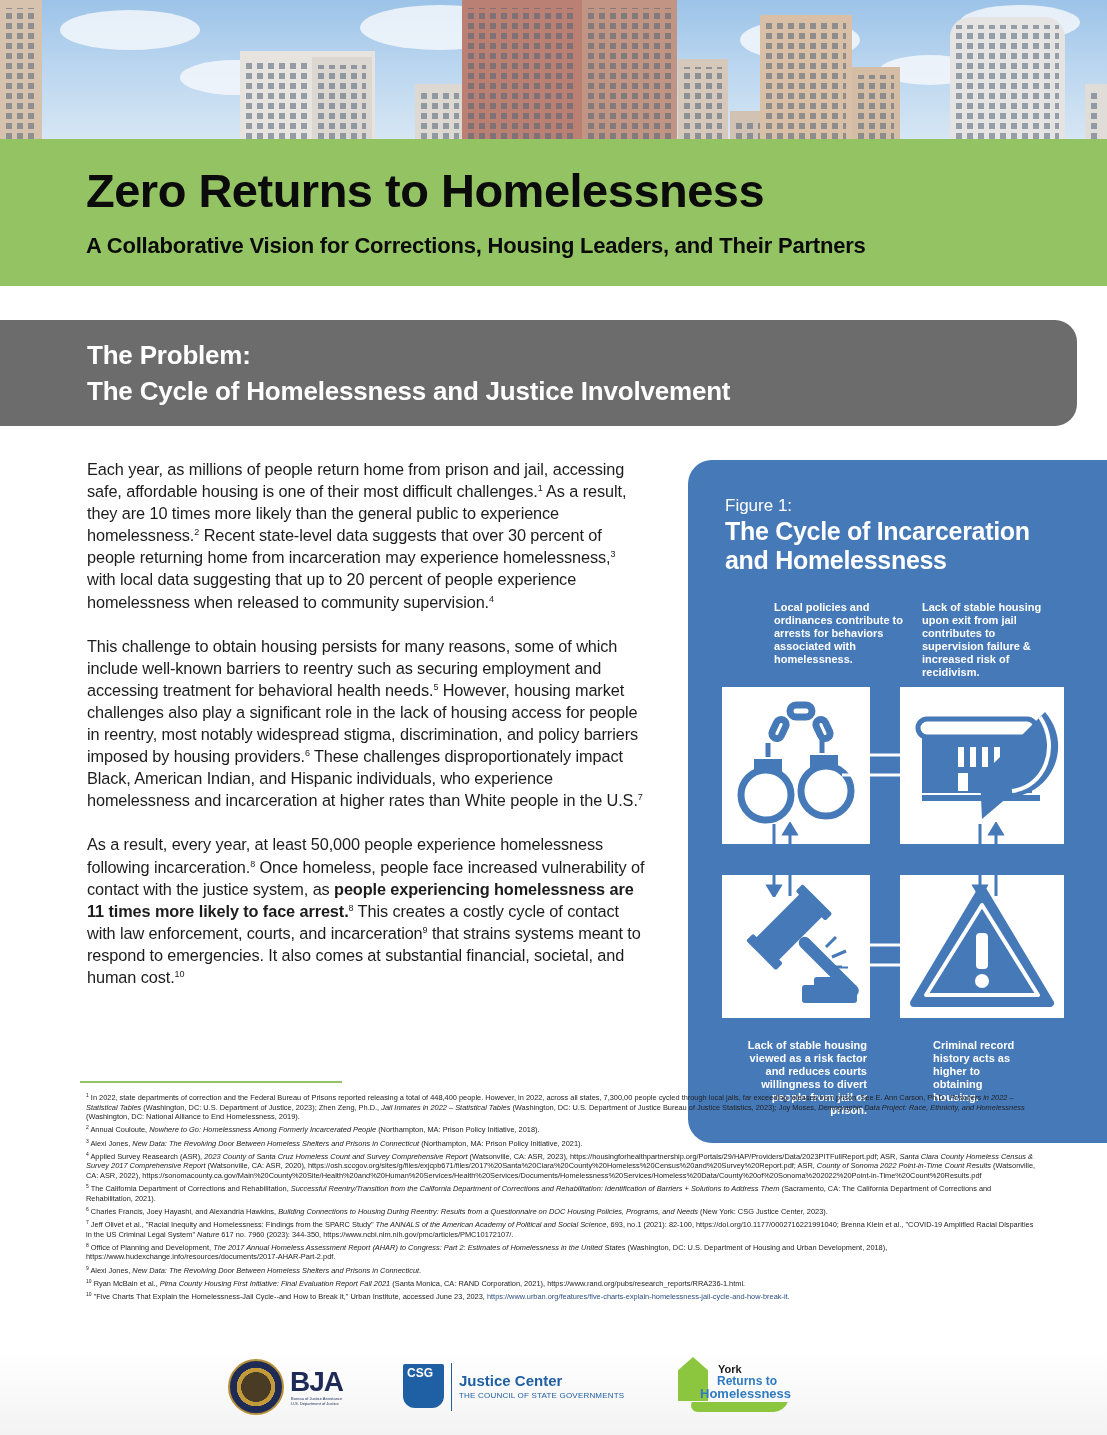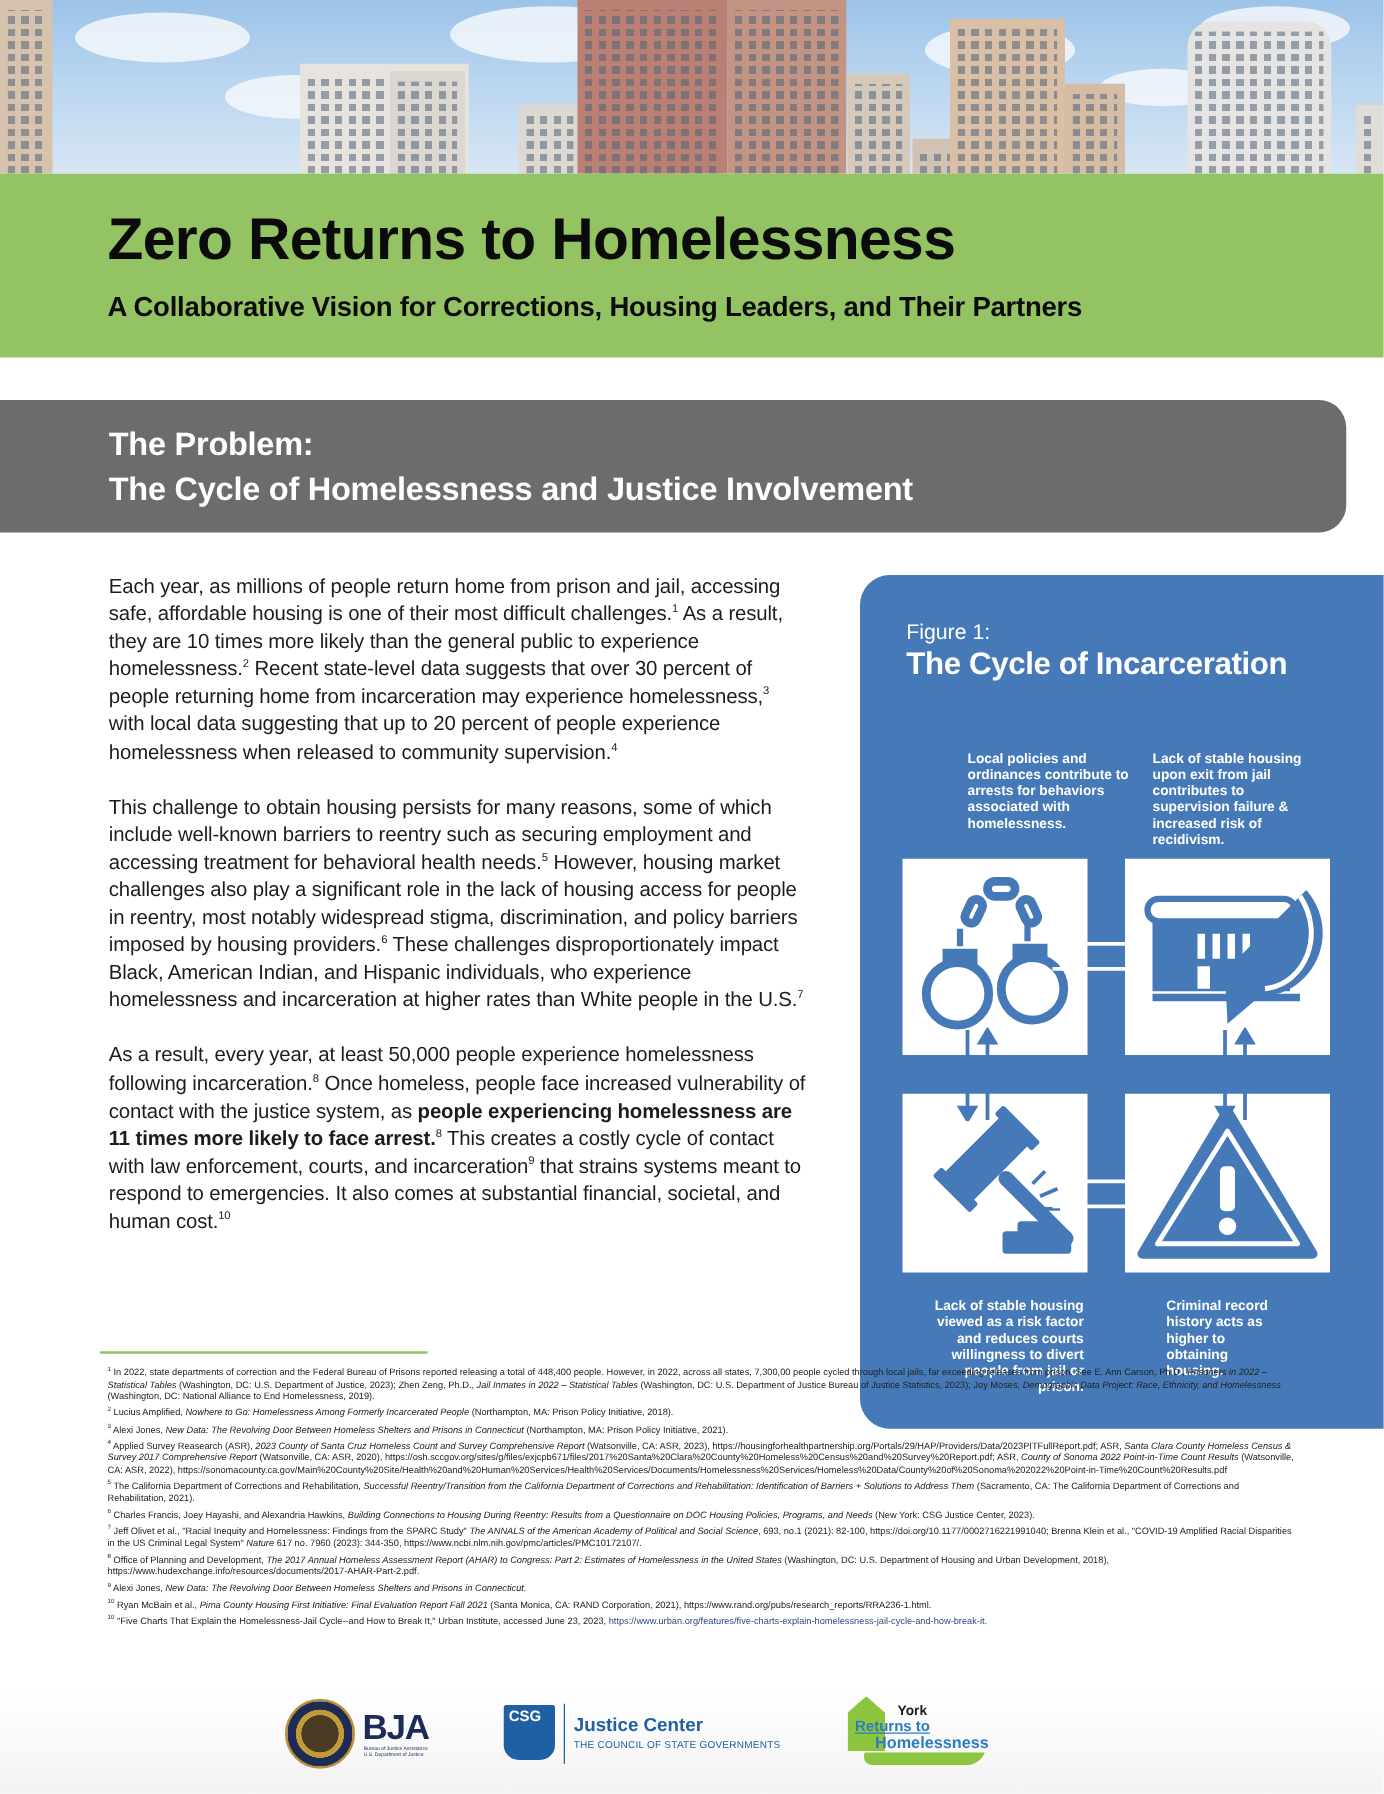--- a/index.html
+++ b/index.html
@@ -80,21 +80,21 @@
   .bja { left: 290px; top: 1366px; font-size: 28px; font-weight: 900; color: #1e2b57; letter-spacing: -1px; }
   .bja-sub { left: 291px; top: 1396px; font-size: 4px; color: #1e2b57; line-height: 5px; }
   .csg-box { left: 403px; top: 1364px; width: 41px; height: 44px; background: #1f5fa3; border-radius: 2px 2px 12px 12px; }
   .csg-txt { left: 407px; top: 1366px; font-size: 12px; font-weight: 700; color: #fff; }
   .csg-div { left: 451px; top: 1363px; width: 1px; height: 48px; background: #1f5fa3; }
   .jc { left: 459px; top: 1372px; font-size: 15px; font-weight: 700; color: #1f5fa3; }
   .jc-sub { left: 459px; top: 1391px; font-size: 8px; color: #1f5fa3; letter-spacing: 0.2px; }
   .zr-house { left: 678px; top: 1357px; width: 30px; height: 44px; background: #8cc63f; clip-path: polygon(0 30%, 50% 0, 100% 30%, 100% 100%, 0 100%); }
   .zr-path { left: 690px; top: 1402px; width: 96px; height: 10px; background: #8cc63f; border-radius: 0 0 40px 40px; transform: skewX(-20deg); }
   .zr-zero { left: 718px; top: 1363px; font-size: 11px; font-weight: 900; color: #1b1b1b; }
-  .zr-rt { left: 684px; top: 1374px; font-size: 12px; font-weight: 700; color: #2f7bc1; text-decoration: underline; }
+  .zr-rt { left: 717px; top: 1374px; font-size: 12px; font-weight: 700; color: #2f7bc1; }
   .zr-h { left: 700px; top: 1386px; font-size: 13px; font-weight: 700; color: #2f7bc1; }
 </style>
 </head>
 <body>
 
 <div class="hero">
   <div class="cloud" style="left:60px;top:10px;width:140px;height:40px;"></div>
   <div class="cloud" style="left:180px;top:60px;width:110px;height:35px;"></div>
   <div class="cloud" style="left:360px;top:5px;width:160px;height:45px;"></div>
   <div class="cloud" style="left:740px;top:20px;width:120px;height:40px;"></div>
@@ -157,20 +157,21 @@
   <p class="para">
     <span>As a result, every year, at least 50,000 people experience homelessness following incarceration.</span><sup>8</sup><span> Once homeless, people face increased vulnerability of contact with the justice system, as </span><b>people experiencing homelessness are 11 times more likely to face arrest.</b><sup>8</sup><span> This creates a costly cycle of contact with law enforcement, courts, and incarceration</span><sup>9</sup><span> that strains systems meant to respond to emergencies. It also comes at substantial financial, societal, and human cost.</span><sup>10</sup>
   </p>
 </div>
 <div class="rule"></div>
 
 <div class="figure"></div>
 <div class="fig-kicker">Figure 1:</div>
 <div class="fig-title">
   <div>The Cycle of Incarceration</div>
+  <div>and Homelessness</div>
 </div>
 
 <div class="cap" style="left:737px;top:601px;width:135px;margin-left:37px;">Local policies and ordinances contribute to arrests for behaviors associated with homelessness.</div>
 <div class="cap" style="left:922px;top:601px;width:125px;">Lack of stable housing upon exit from jail contributes to supervision failure &amp; increased risk of recidivism.</div>
 <div class="cap" style="left:737px;top:1039px;width:130px;text-align:right;">Lack of stable housing viewed as a risk factor and reduces courts willingness to divert people from jail or prison.</div>
 <div class="cap" style="left:933px;top:1039px;width:95px;">Criminal record history acts as higher to obtaining housing.</div>
 
 <div class="tile" style="left:722px;top:687px;width:148px;height:157px;">
   <svg viewBox="0 0 148 157">
     <g fill="none" stroke="#4679b8" stroke-width="7">
@@ -250,21 +251,21 @@
   <g stroke="#4679b8" stroke-width="3" fill="#4679b8">
     <line x1="12" y1="2" x2="12" y2="64"></line>
       <polygon points="12,74 6,64 18,64"></polygon>
     <line x1="28" y1="12" x2="28" y2="74"></line>
       <polygon points="28,2 22,12 34,12"></polygon>
   </g>
 </svg>
 
 <div class="notes">
   <p class="note"><sup>1</sup> <span>In 2022, state departments of correction and the Federal Bureau of Prisons reported releasing a total of 448,400 people. However, in 2022, across all states, 7,300,00 people cycled through local jails, far exceeding releases from prison. See E. Ann Carson, Ph.D., </span><i>Prisoners in 2022 – Statistical Tables</i><span> (Washington, DC: U.S. Department of Justice, 2023); Zhen Zeng, Ph.D., </span><i>Jail Inmates in 2022 – Statistical Tables</i><span> (Washington, DC: U.S. Department of Justice Bureau of Justice Statistics, 2023); Joy Moses, </span><i>Demographic Data Project: Race, Ethnicity, and Homelessness</i><span> (Washington, DC: National Alliance to End Homelessness, 2019).</span></p>
-  <p class="note"><sup>2</sup> <span>Lucius Amplified, </span><i>Nowhere to Go: Homelessness Among Formerly Incarcerated People</i><span> (Northampton, MA: Prison Policy Initiative, 2018).</span></p>
+  <p class="note"><sup>2</sup> <span>Annual Couloute, </span><i>Nowhere to Go: Homelessness Among Formerly Incarcerated People</i><span> (Northampton, MA: Prison Policy Initiative, 2018).</span></p>
   <p class="note"><sup>3</sup> <span>Alexi Jones, </span><i>New Data: The Revolving Door Between Homeless Shelters and Prisons in Connecticut</i><span> (Northampton, MA: Prison Policy Initiative, 2021).</span></p>
   <p class="note"><sup>4</sup> <span>Applied Survey Reasearch (ASR), </span><i>2023 County of Santa Cruz Homeless Count and Survey Comprehensive Report</i><span> (Watsonville, CA: ASR, 2023), https://housingforhealthpartnership.org/Portals/29/HAP/Providers/Data/2023PITFullReport.pdf; ASR, </span><i>Santa Clara County Homeless Census &amp; Survey 2017 Comprehensive Report</i><span> (Watsonville, CA: ASR, 2020), https://osh.sccgov.org/sites/g/files/exjcpb671/files/2017%20Santa%20Clara%20County%20Homeless%20Census%20and%20Survey%20Report.pdf; ASR, </span><i>County of Sonoma 2022 Point-in-Time Count Results</i><span> (Watsonville, CA: ASR, 2022), https://sonomacounty.ca.gov/Main%20County%20Site/Health%20and%20Human%20Services/Health%20Services/Documents/Homelessness%20Services/Homeless%20Data/County%20of%20Sonoma%202022%20Point-in-Time%20Count%20Results.pdf</span></p>
   <p class="note"><sup>5</sup> <span>The California Department of Corrections and Rehabilitation, </span><i>Successful Reentry/Transition from the California Department of Corrections and Rehabilitation: Identification of Barriers + Solutions to Address Them</i><span> (Sacramento, CA: The California Department of Corrections and Rehabilitation, 2021).</span></p>
   <p class="note"><sup>6</sup> <span>Charles Francis, Joey Hayashi, and Alexandria Hawkins, </span><i>Building Connections to Housing During Reentry: Results from a Questionnaire on DOC Housing Policies, Programs, and Needs</i><span> (New York: CSG Justice Center, 2023).</span></p>
   <p class="note"><sup>7</sup> <span>Jeff Olivet et al., "Racial Inequity and Homelessness: Findings from the SPARC Study" </span><i>The ANNALS of the American Academy of Political and Social Science</i><span>, 693, no.1 (2021): 82-100, https://doi.org/10.1177/0002716221991040; Brenna Klein et al., "COVID-19 Amplified Racial Disparities in the US Criminal Legal System" </span><i>Nature</i><span> 617 no. 7960 (2023): 344-350, https://www.ncbi.nlm.nih.gov/pmc/articles/PMC10172107/.</span></p>
   <p class="note"><sup>8</sup> <span>Office of Planning and Development, </span><i>The 2017 Annual Homeless Assessment Report (AHAR) to Congress: Part 2: Estimates of Homelessness in the United States</i><span> (Washington, DC: U.S. Department of Housing and Urban Development, 2018), https://www.hudexchange.info/resources/documents/2017-AHAR-Part-2.pdf.</span></p>
   <p class="note"><sup>9</sup> <span>Alexi Jones, </span><i>New Data: The Revolving Door Between Homeless Shelters and Prisons in Connecticut</i><span>.</span></p>
   <p class="note"><sup>10</sup> <span>Ryan McBain et al., </span><i>Pima County Housing First Initiative: Final Evaluation Report Fall 2021</i><span> (Santa Monica, CA: RAND Corporation, 2021), https://www.rand.org/pubs/research_reports/RRA236-1.html.</span></p>
   <p class="note"><sup>10</sup> <span>"Five Charts That Explain the Homelessness-Jail Cycle--and How to Break It," Urban Institute, accessed June 23, 2023, </span><span class="lnk">https://www.urban.org/features/five-charts-explain-homelessness-jail-cycle-and-how-break-it.</span></p>
 </div>

